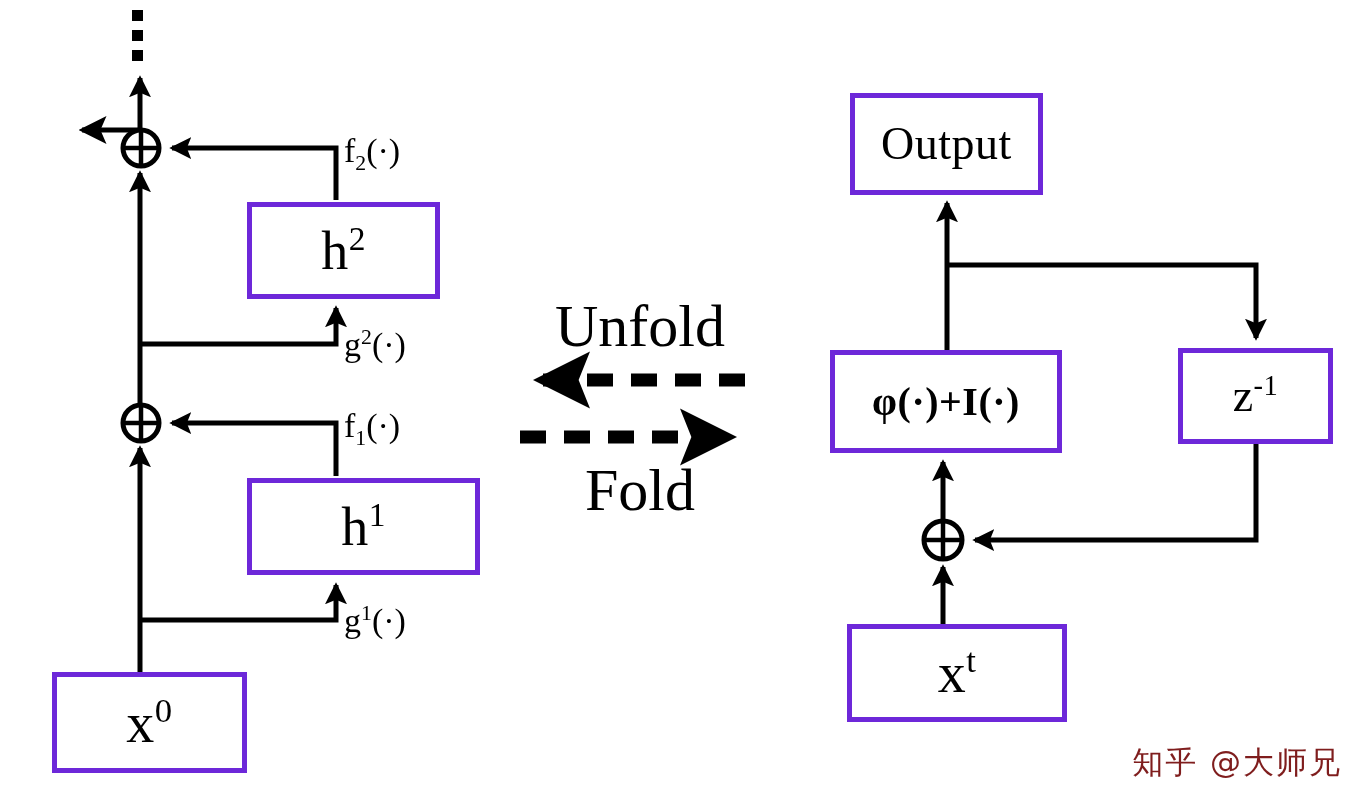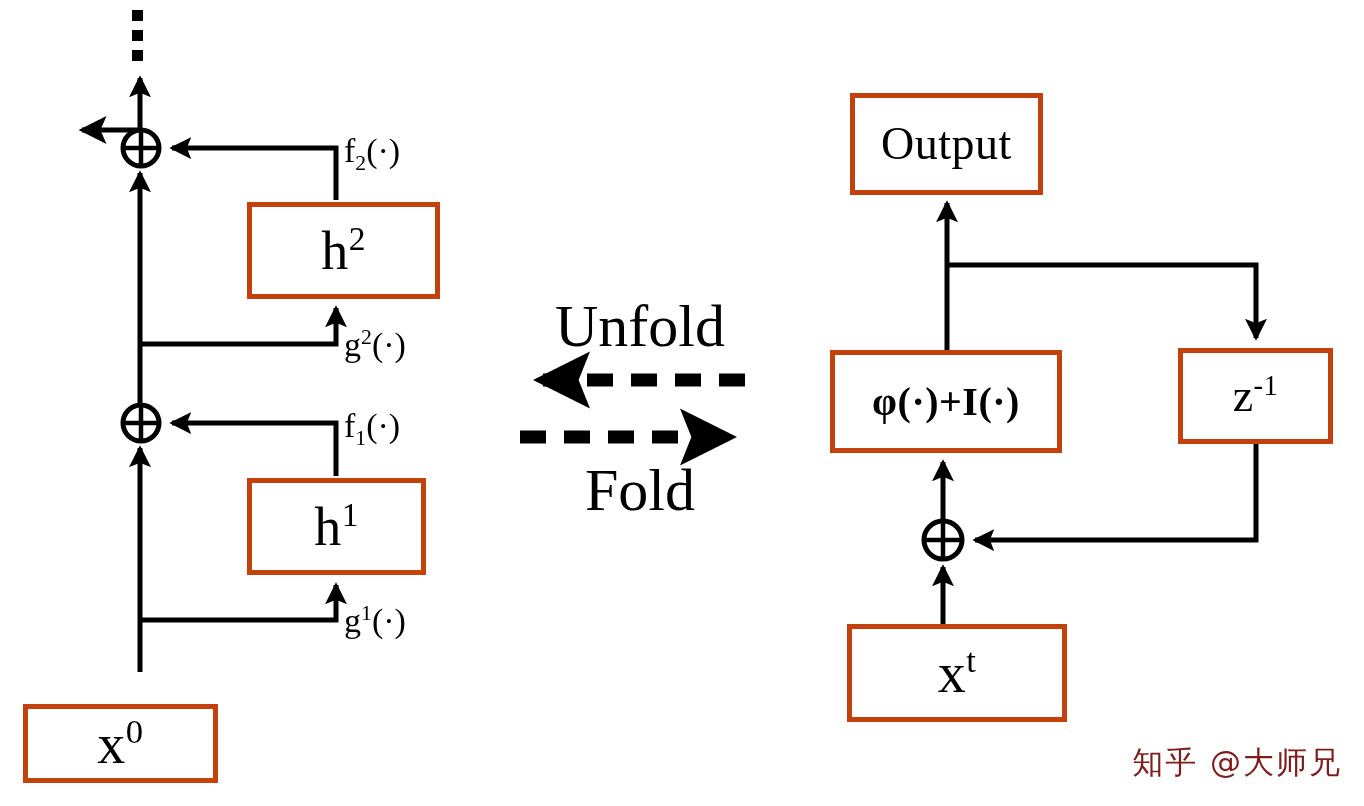--- a/index.html
+++ b/index.html
@@ -22,21 +22,21 @@
   #wire-layer {
     position: absolute;
     left: 0;
     top: 0;
     width: 1364px;
     height: 806px;
   }
   .node-box {
     position: absolute;
     box-sizing: border-box;
-    border: 5px solid #c2410c;
+    border: 5px solid #6d28d9;
     background: #ffffff;
     display: flex;
     align-items: center;
     justify-content: center;
     line-height: 1;
   }
   .node-label {
     font-family: "Liberation Serif", "DejaVu Serif", serif;
     white-space: nowrap;
     letter-spacing: 0.5px;
@@ -153,25 +153,25 @@
       <circle cx="943" cy="540" r="19" fill="#fff" stroke="#000" stroke-width="5"></circle>
       <line x1="943" y1="523" x2="943" y2="557" stroke="#000" stroke-width="4.5"></line>
       <line x1="926" y1="540" x2="960" y2="540" stroke="#000" stroke-width="4.5"></line>
     </g>
   </svg>
 
   <div class="node-box" id="box-h2" style="left:247px; top:202px; width:193px; height:97px;">
     <span class="node-label">h<sup>2</sup></span>
   </div>
 
-  <div class="node-box" id="box-h1" style="left:247px; top:478px; width:179px; height:97px;">
+  <div class="node-box" id="box-h1" style="left:247px; top:478px; width:233px; height:97px;">
     <span class="node-label">h<sup>1</sup></span>
   </div>
 
-  <div class="node-box" id="box-x0" style="left:23px; top:672px; width:195px; height:79px;margin-top:32px;">
+  <div class="node-box" id="box-x0" style="left:52px; top:672px; width:195px; height:101px;">
     <span class="node-label">x<sup>0</sup></span>
   </div>
 
   <div class="edge-label" style="left:344px; top:134px;">f<sub>2</sub>(·)</div>
 
   <div class="edge-label" style="left:344px; top:328px;">g<sup>2</sup>(·)</div>
 
   <div class="edge-label" style="left:344px; top:409px;">f<sub>1</sub>(·)</div>
 
   <div class="edge-label" style="left:344px; top:604px;">g<sup>1</sup>(·)</div>

